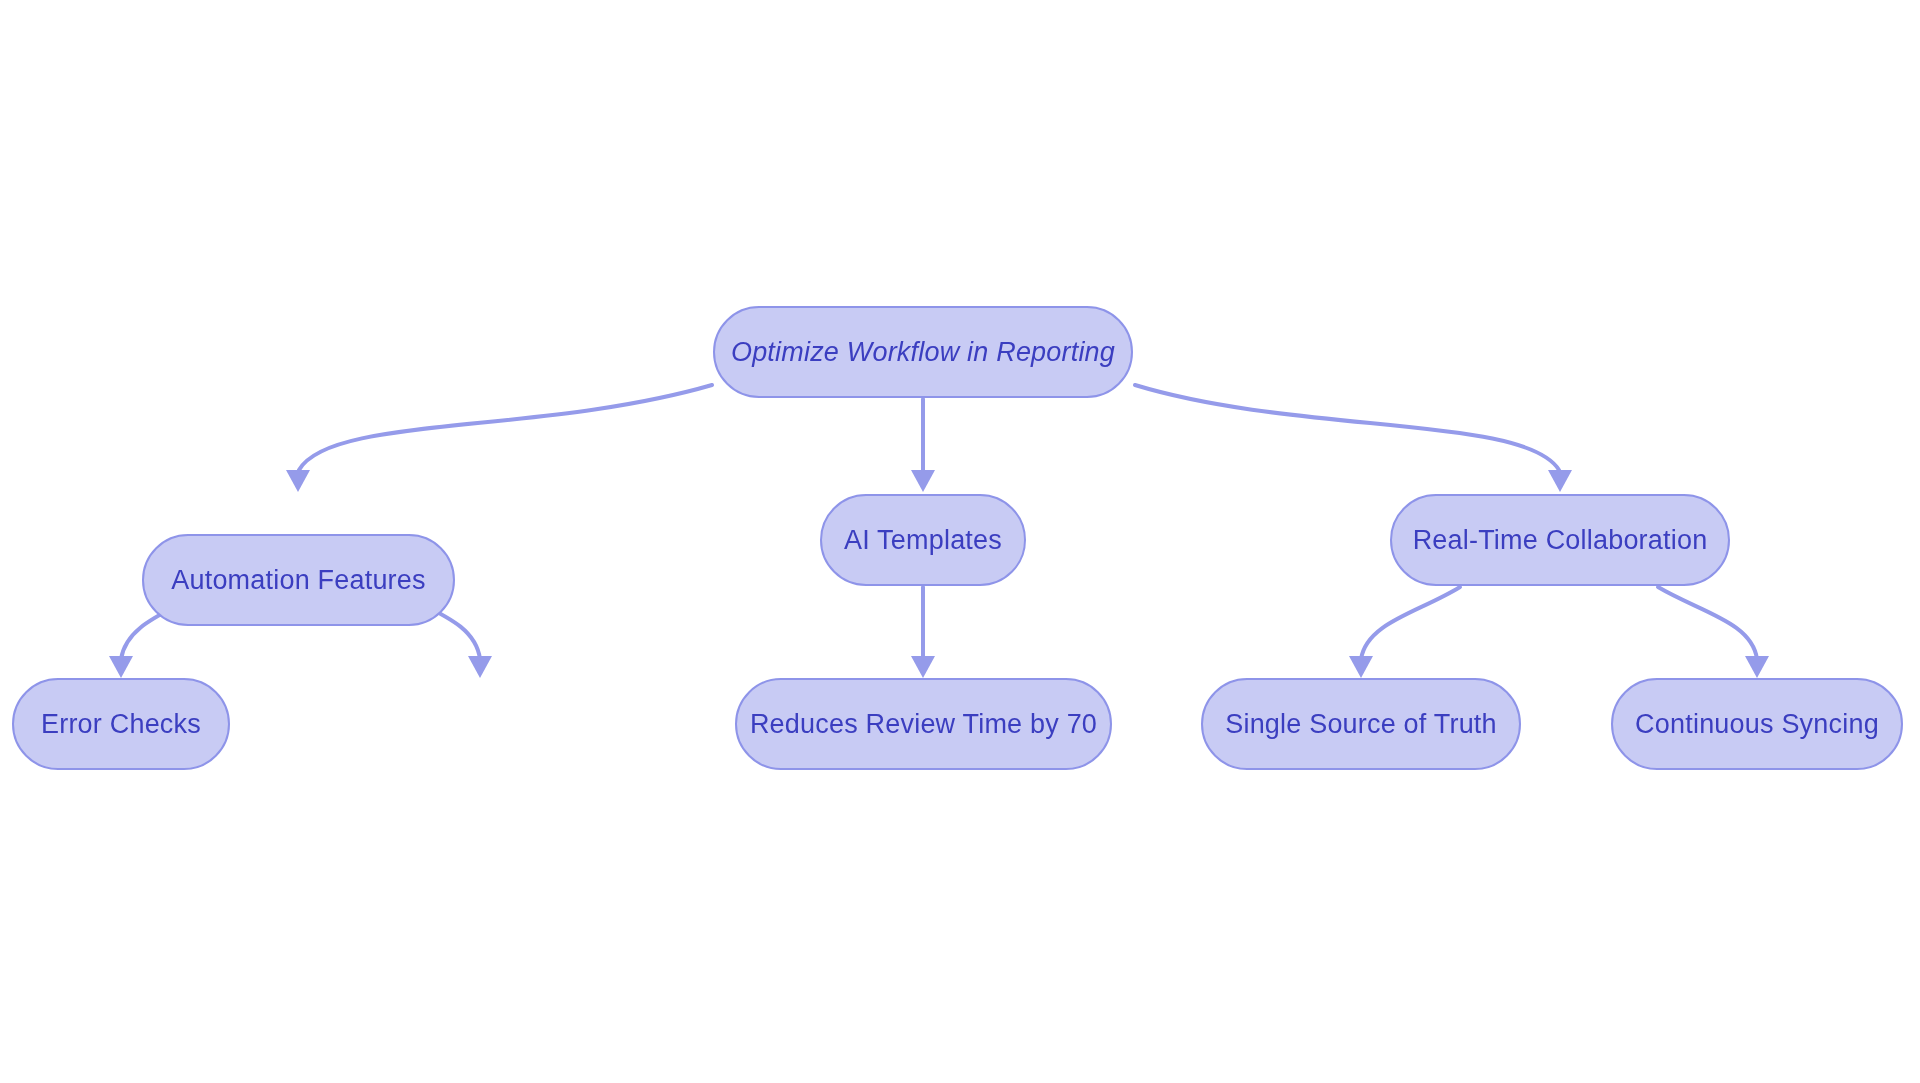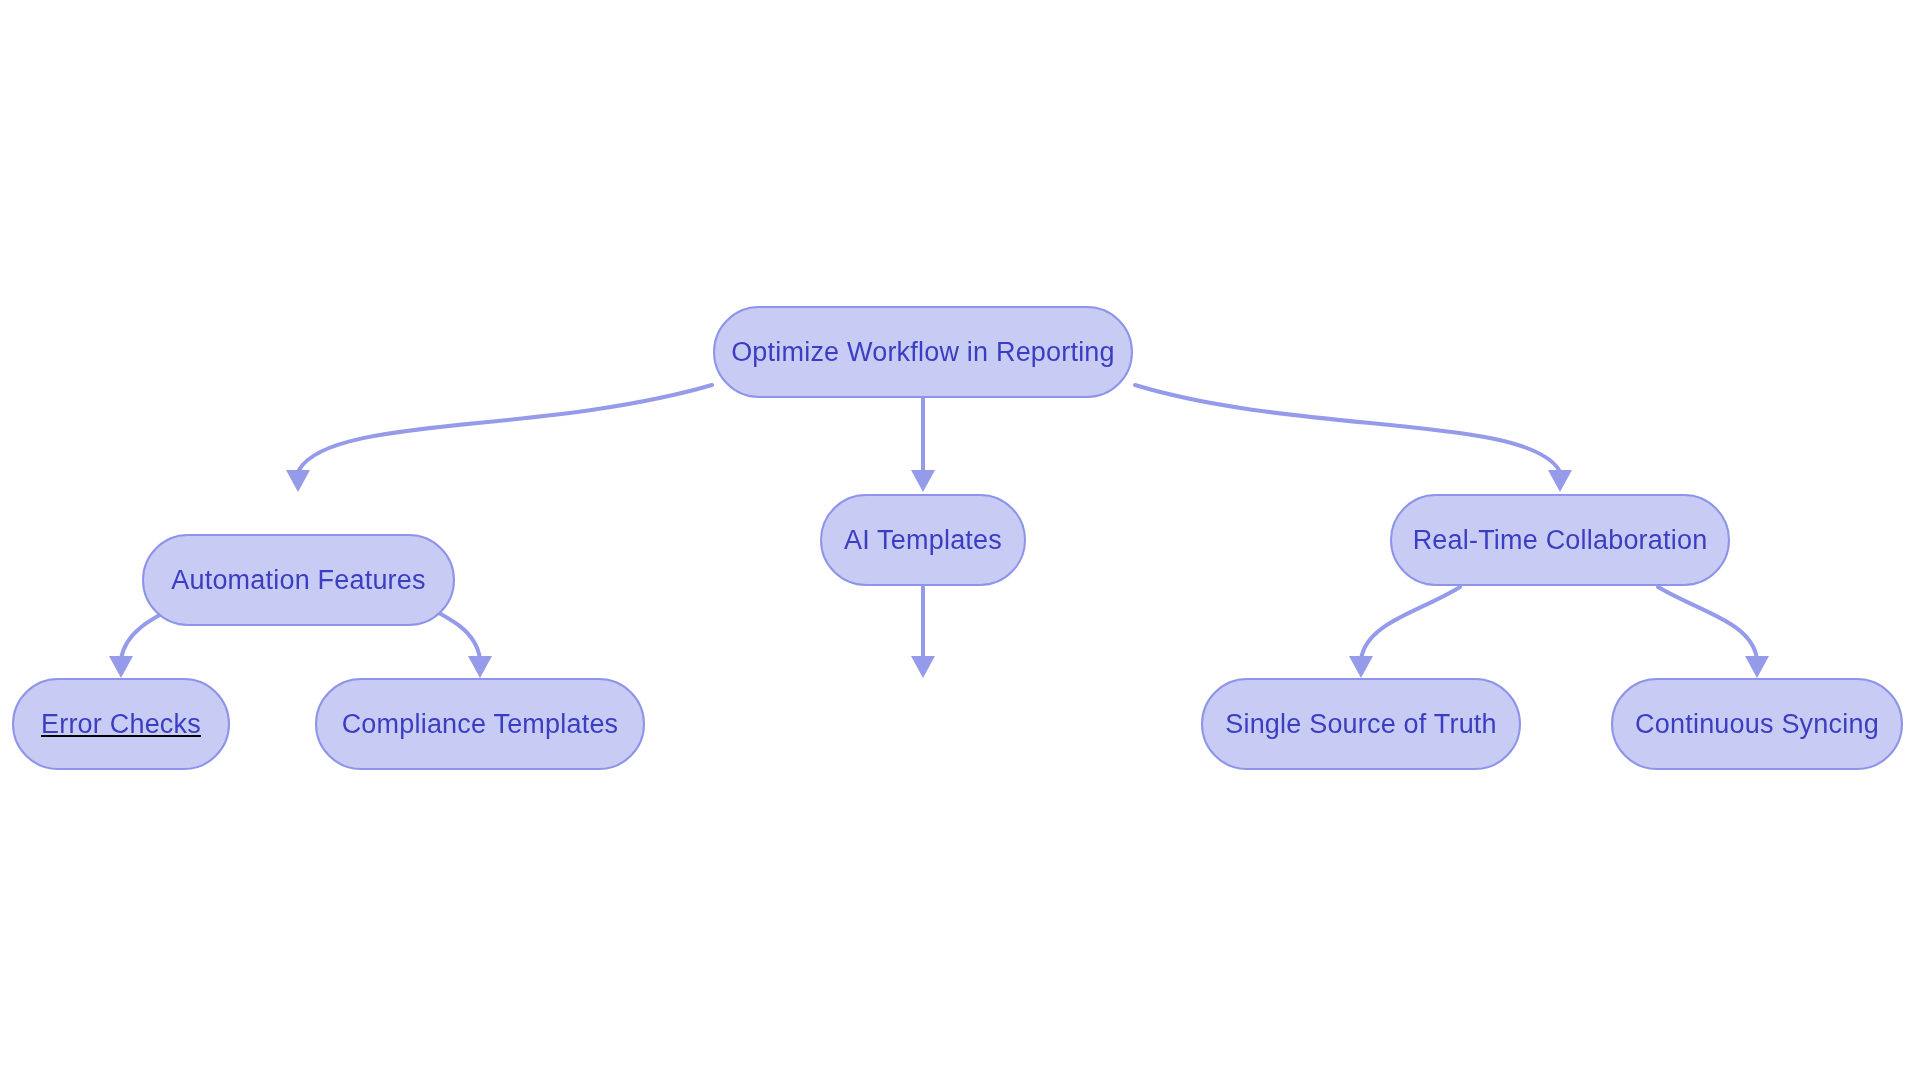--- a/index.html
+++ b/index.html
@@ -88,44 +88,44 @@
     <path class="edge" d="M 923 587 L 923 658"></path>
     <polygon class="arrowhead" points="911,656 935,656 923,678"></polygon>
 
     <path class="edge" d="M 1460 587 C 1420 612, 1367 622, 1361 659"></path>
     <polygon class="arrowhead" points="1349,656 1373,656 1361,678"></polygon>
 
     <path class="edge" d="M 1658 587 C 1700 612, 1752 622, 1757 659"></path>
     <polygon class="arrowhead" points="1745,656 1769,656 1757,678"></polygon>
   </svg>
 
-  <div class="node" style="left:713px; top:306px; width:420px;">
+  <div class="node" style="left:713px; top:306px; width:420px;font-style:italic;">
     <span class="node-label">Optimize Workflow in Reporting</span>
   </div>
 
   <div class="node" style="left:142px; top:494px; width:313px;margin-top:40px;">
     <span class="node-label">Automation Features</span>
   </div>
 
   <div class="node" style="left:820px; top:494px; width:206px;">
     <span class="node-label">AI Templates</span>
   </div>
 
   <div class="node" style="left:1390px; top:494px; width:340px;">
     <span class="node-label">Real-Time Collaboration</span>
   </div>
 
-  <div class="node" style="left:12px; top:678px; width:218px;text-decoration:underline;">
+  <div class="node" style="left:12px; top:678px; width:218px;">
     <span class="node-label">Error Checks</span>
   </div>
 
-  <div class="node" style="left:315px; top:678px; width:330px;">
-    <span class="node-label">Compliance Templates</span>
+
+  <div class="node" style="left:735px; top:678px; width:377px;">
+    <span class="node-label">Reduces Review Time by 70</span>
   </div>
-
 
   <div class="node" style="left:1201px; top:678px; width:320px;align-items:center;">
     <span class="node-label">Single Source of Truth</span>
   </div>
 
   <div class="node" style="left:1611px; top:678px; width:292px;">
     <span class="node-label">Continuous Syncing</span>
   </div>
 
 </div>

